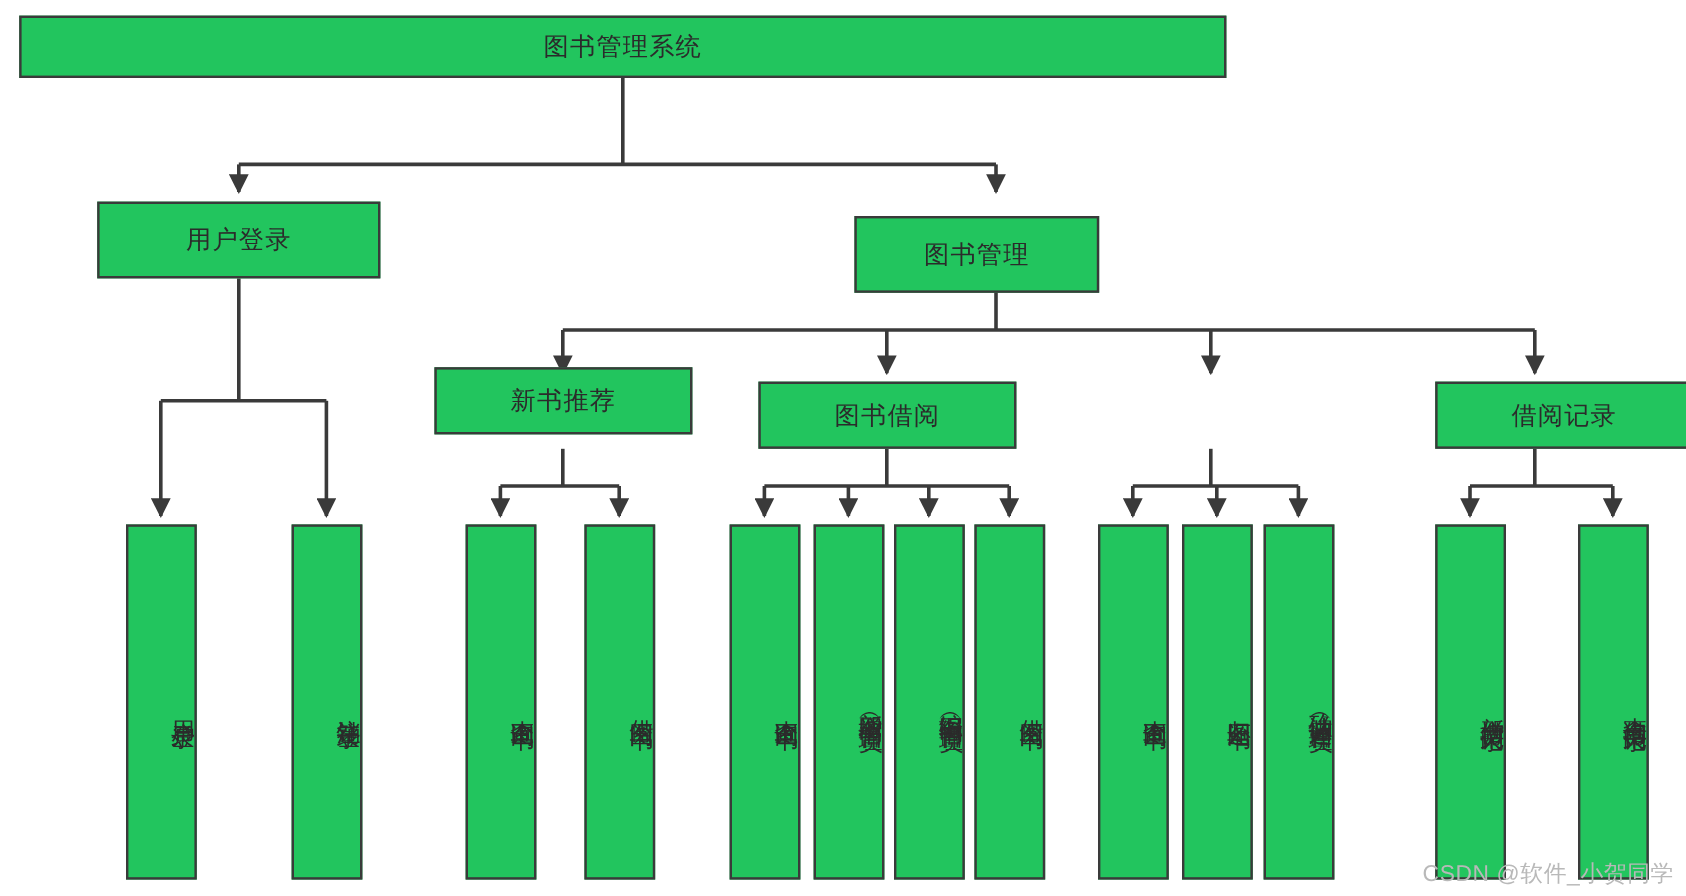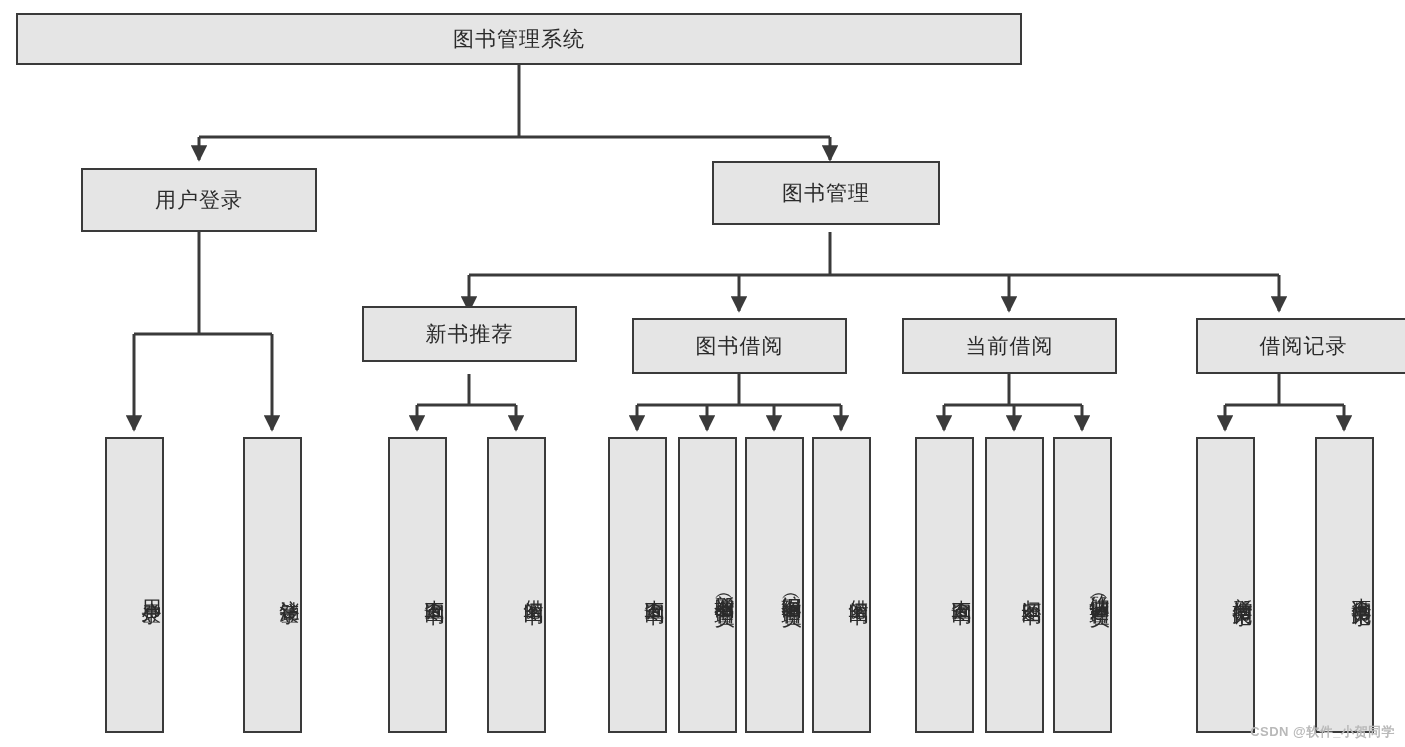--- a/index.html
+++ b/index.html
@@ -14,21 +14,21 @@
     position: relative;
     width: 1405px;
     height: 747px;
     background: #ffffff;
     overflow: hidden;
   }
   .node {
     position: absolute;
     box-sizing: border-box;
     border: 2px solid #3a3a3a;
-    background: #e5e5e5;
+    background: #22c55e;
     display: flex;
     align-items: center;
     justify-content: center;
     color: #2b2b2b;
   }
   .node.h {
     font-size: 21px;
     letter-spacing: 1px;
   }
   .node.v {
@@ -49,25 +49,24 @@
     left: 0;
     top: 0;
     width: 1405px;
     height: 747px;
     pointer-events: none;
   }
   .watermark {
     position: absolute;
     right: 10px;
     bottom: 6px;
-    font-size: 13px;
+    font-size: 19px;
     color: #b9b9b9;
     white-space: nowrap;
     letter-spacing: 0.5px;
-    font-weight: bold;
   }
 </style>
 </head>
 <body>
 
 <div id="canvas">
 
   <svg class="wires" viewBox="0 0 1405 747" xmlns="http://www.w3.org/2000/svg">
     <defs>
       <marker id="arrow" viewBox="0 0 10 10" refX="9" refY="5" markerWidth="5.5" markerHeight="5.5" orient="auto-start-reverse">
@@ -114,25 +113,24 @@
       <path d="M 1279 374 L 1279 405"></path>
       <path d="M 1225 405 L 1344 405"></path>
       <path d="M 1225 405 L 1225 430" marker-end="url(#arrow)"></path>
       <path d="M 1344 405 L 1344 430" marker-end="url(#arrow)"></path>
     </g>
   </svg>
 
   <div class="node h" style="left:16px; top:13px; width:1006px; height:52px;">图书管理系统</div>
 
   <div class="node h" style="left:81px; top:168px; width:236px; height:64px;">用户登录</div>
-  <div class="node h" style="left:712px; top:161px; width:228px; height:64px;text-align:right;">图书管理</div>
+  <div class="node h" style="left:712px; top:180px; width:204px; height:64px;text-align:right;">图书管理</div>
 
   <div class="node h" style="left:362px; top:306px; width:215px; height:56px;">新书推荐</div>
   <div class="node h" style="left:632px; top:318px; width:215px; height:56px;">图书借阅</div>
-  <div class="node h" style="left:902px; top:318px; width:215px; height:56px;">当前借阅</div>
   <div class="node h" style="left:1172px; top:318px; width:215px; height:56px;margin-left:24px;">借阅记录</div>
 
   <div class="node v" style="left:105px; top:437px; width:59px; height:296px;">用户登录</div>
   <div class="node v" style="left:243px; top:437px; width:59px; height:296px;">注销登录</div>
 
   <div class="node v" style="left:388px; top:437px; width:59px; height:296px;">查询图书</div>
   <div class="node v" style="left:487px; top:437px; width:59px; height:296px;">借阅图书</div>
 
   <div class="node v" style="left:608px; top:437px; width:59px; height:296px;">查询图书</div>
   <div class="node v topalign" style="left:678px; top:437px; width:59px; height:296px;">新增图书（管理员）</div>

